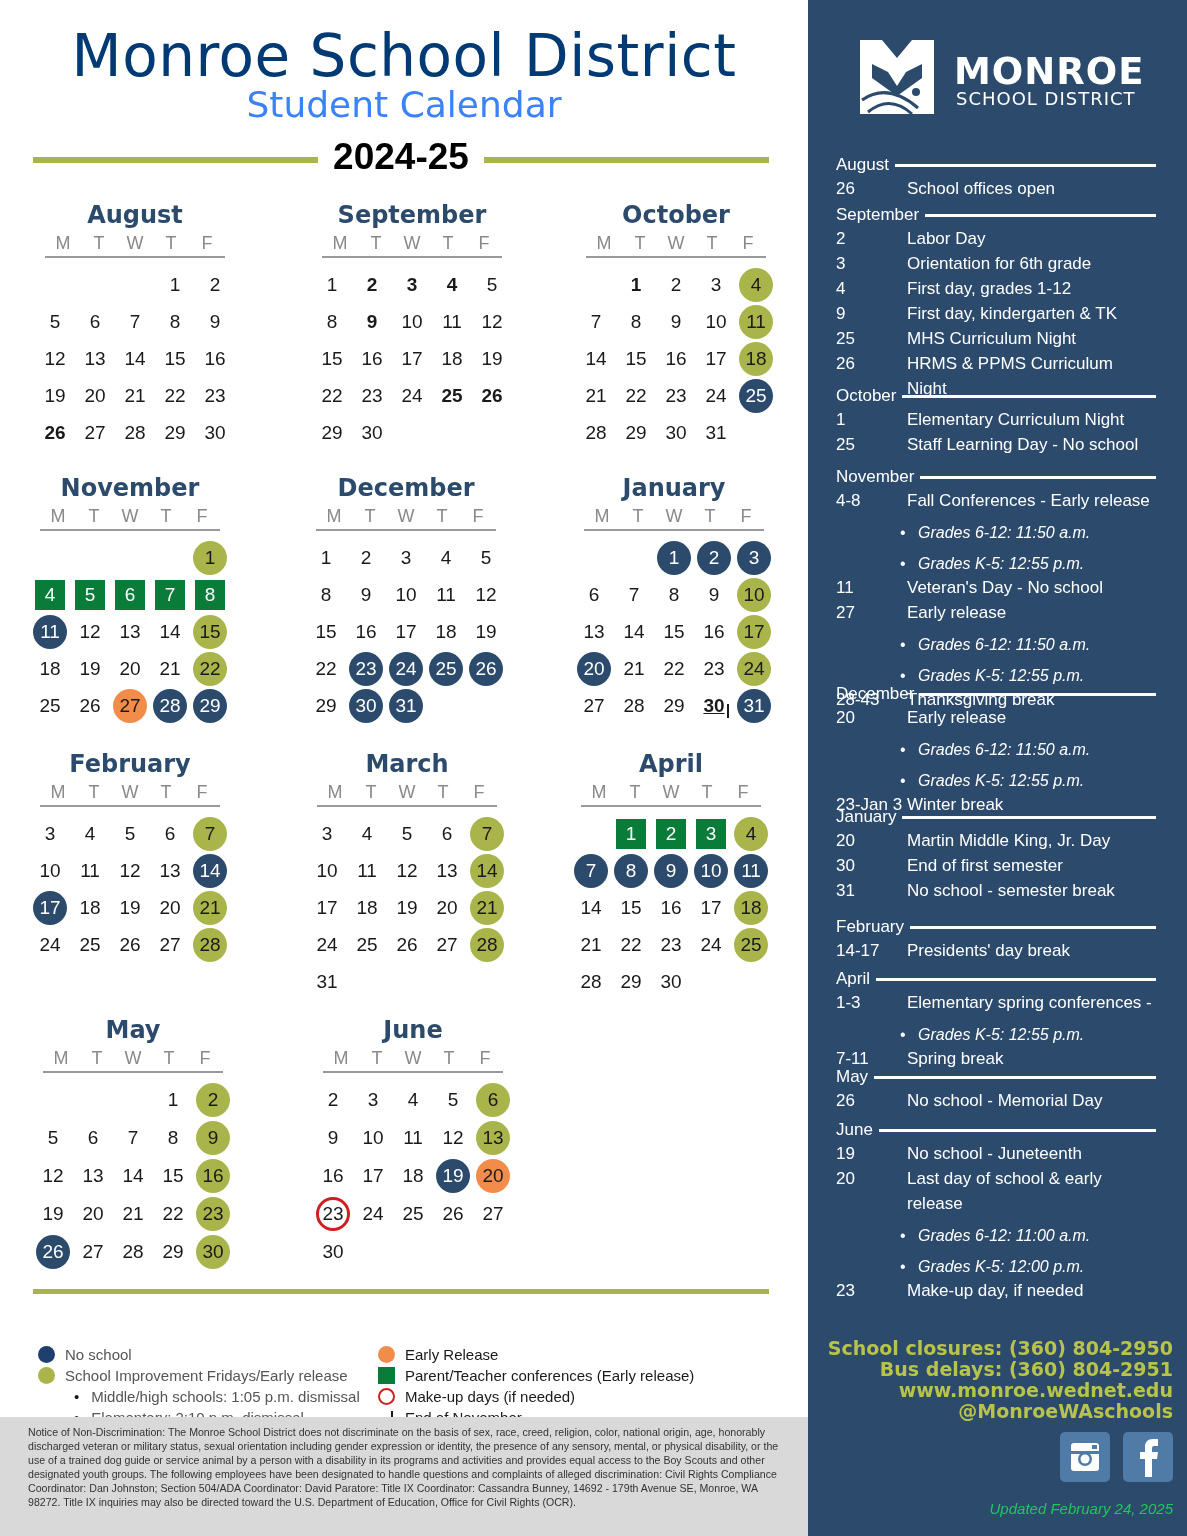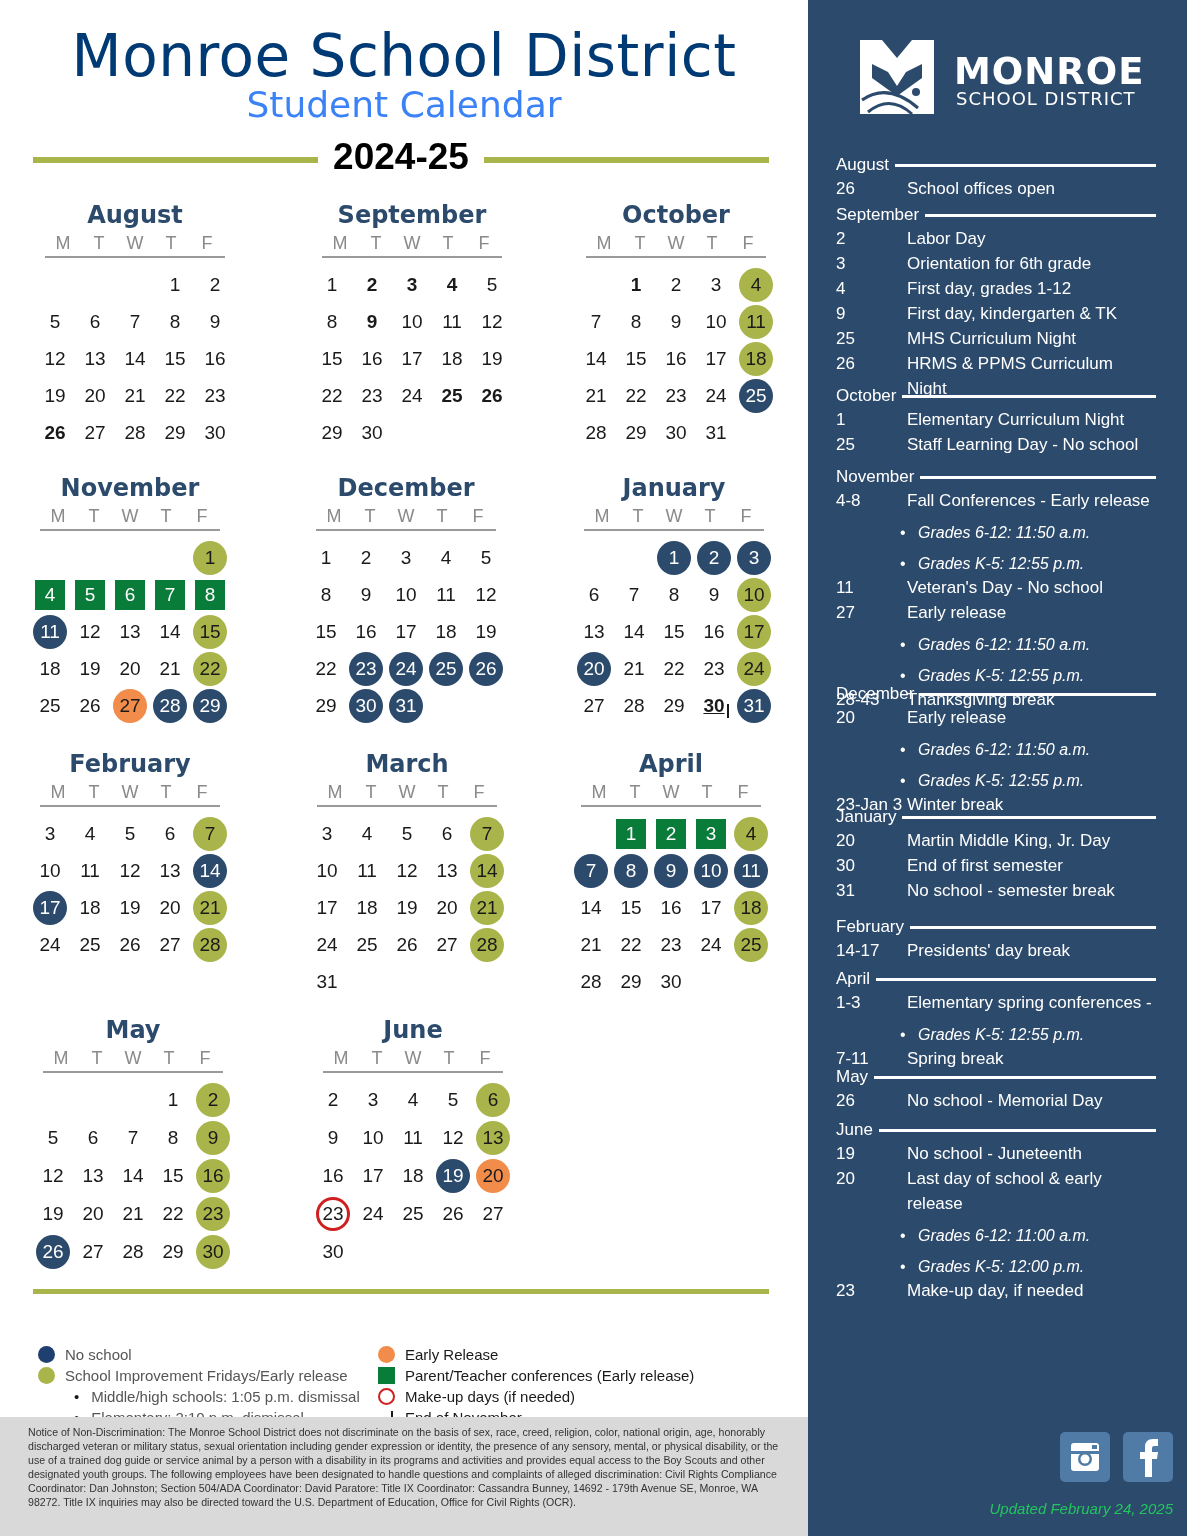--- a/index.html
+++ b/index.html
@@ -1162,20 +1162,26 @@
         </div>
         <div class="ev-bullet">Grades 6-12: 11:00 a.m.</div>
         <div class="ev-bullet">Grades K-5: 12:00 p.m.</div>
         <div class="ev-row">
           <span class="ev-date">23</span>
           <span class="ev-text">Make-up day, if needed</span>
         </div>
       </div>
     </div>
 
+  <div class="contact">
+    <div>School closures: (360) 804-2950</div>
+    <div>Bus delays: (360) 804-2951</div>
+    <div>www.monroe.wednet.edu</div>
+    <div>@MonroeWAschools</div>
+  </div>
 
   <div class="social ig">
     <svg width="34" height="34" viewBox="0 0 34 34">
       <rect x="3" y="3" width="28" height="28" rx="3" fill="#fff"></rect>
       <rect x="3" y="11" width="28" height="3" fill="#4f7ba6"></rect>
       <circle cx="17" cy="19" r="7" fill="#4f7ba6"></circle>
       <circle cx="17" cy="19" r="4.5" fill="#fff"></circle>
       <rect x="24" y="5" width="5" height="4" fill="#4f7ba6"></rect>
     </svg>
   </div>

